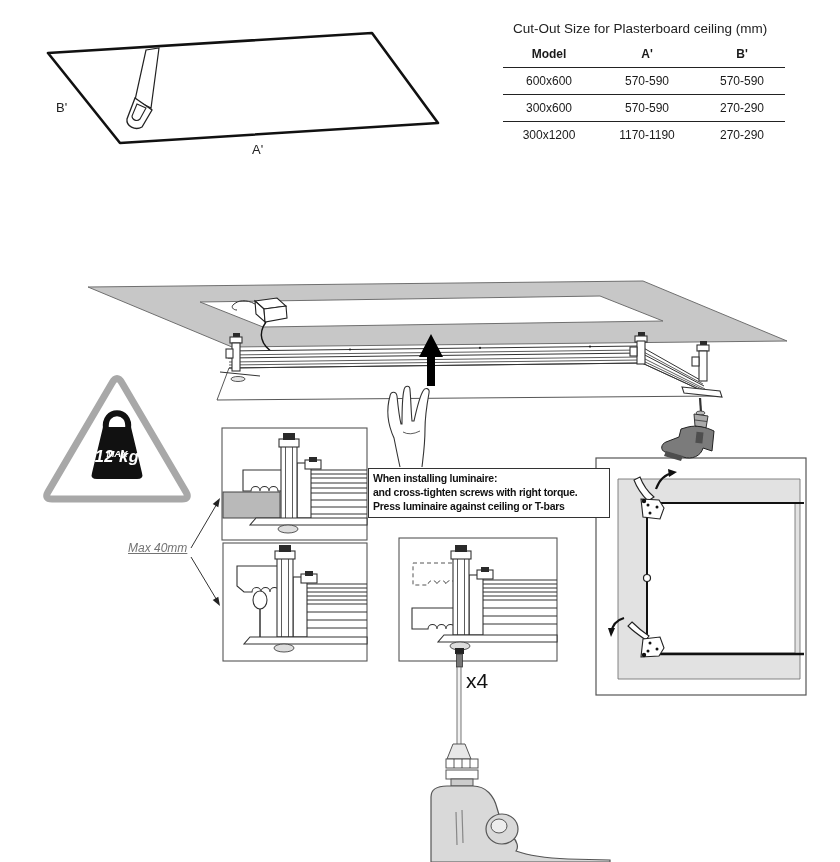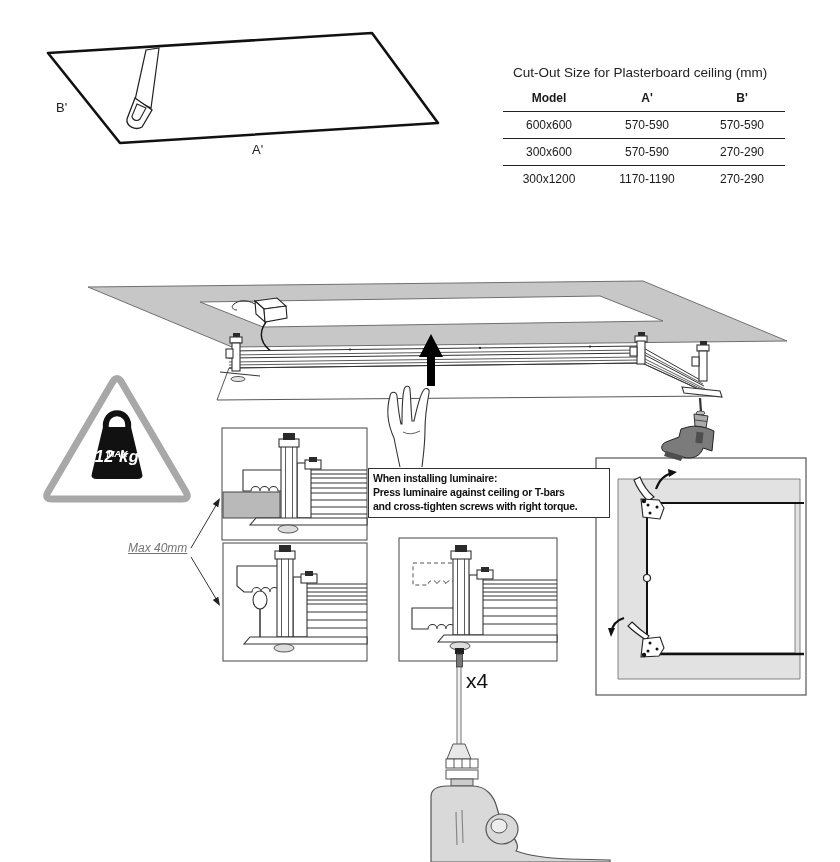--- a/index.html
+++ b/index.html
@@ -25,21 +25,21 @@
   .weight-kg{font-size:16.5px;font-style:italic;font-weight:600;color:#fff;text-align:center;width:58px;letter-spacing:.5px;}
   .x4{font-size:21px;color:#111;}
   .note-box{
     position:absolute;left:368px;top:468px;width:242px;
     border:1px solid #333;background:#fff;
     font-size:10.5px;font-weight:bold;line-height:1.32;letter-spacing:-0.25px;
     padding:3px 4px;color:#111;
   }
   
   .cutout{position:absolute;left:503px;top:21px;width:282px;}
-  .cutout .title{font-size:13.5px;color:#222;padding-left:10px;margin-bottom:7px;white-space:nowrap;margin-top:44px;}
+  .cutout .title{font-size:13.5px;color:#222;padding-left:10px;margin-bottom:7px;white-space:nowrap;}
   .cutout table{width:100%;border-collapse:collapse;table-layout:fixed;}
   .cutout th{font-size:12px;font-weight:bold;padding:4px 0 6px;border-bottom:1.6px solid #222;}
   .cutout td{font-size:12px;font-weight:normal;padding:6px 0;text-align:center;}
   .cutout tr.rule td{border-bottom:1px solid #222;}
   .cutout col.c1{width:92px}.cutout col.c2{width:104px}.cutout col.c3{width:86px}
   
   .oln{fill:#fff;stroke:#333;stroke-width:1.1;}
   .ln{stroke:#333;stroke-width:1;fill:none;}
   .thin{stroke:#333;stroke-width:.8;fill:none;}
   .dark{fill:#2a2a2a;stroke:none;}
@@ -320,18 +320,18 @@
     </table>
   </div>
 
   <div class="lbl weight-max" style="left:95px;top:448px;">MAX</div>
   <div class="lbl weight-kg" style="left:88px;top:447px;text-align:center;">12 kg</div>
 
   <div class="lbl max40" style="left:128px;top:541px;">Max 40mm</div>
 
   <div class="note-box">
     <div>When installing luminaire:</div>
+    <div>and cross-tighten screws with right torque.</div>
     <div>Press luminaire against ceiling or T-bars</div>
-    <div>and cross-tighten screws with right torque.</div>
   </div>
 
   <div class="lbl x4" style="left:466px;top:669px;">x4</div>
 </div>
 
 </body></html>

